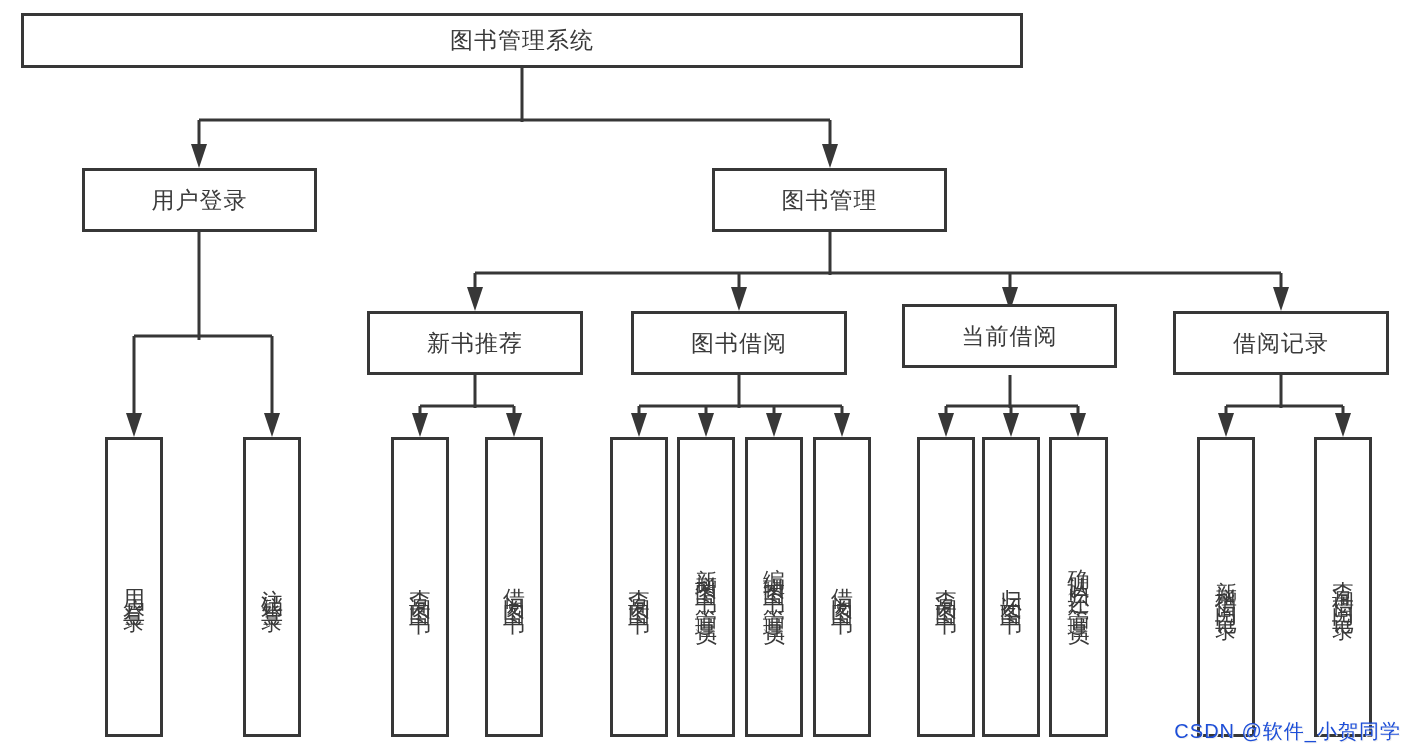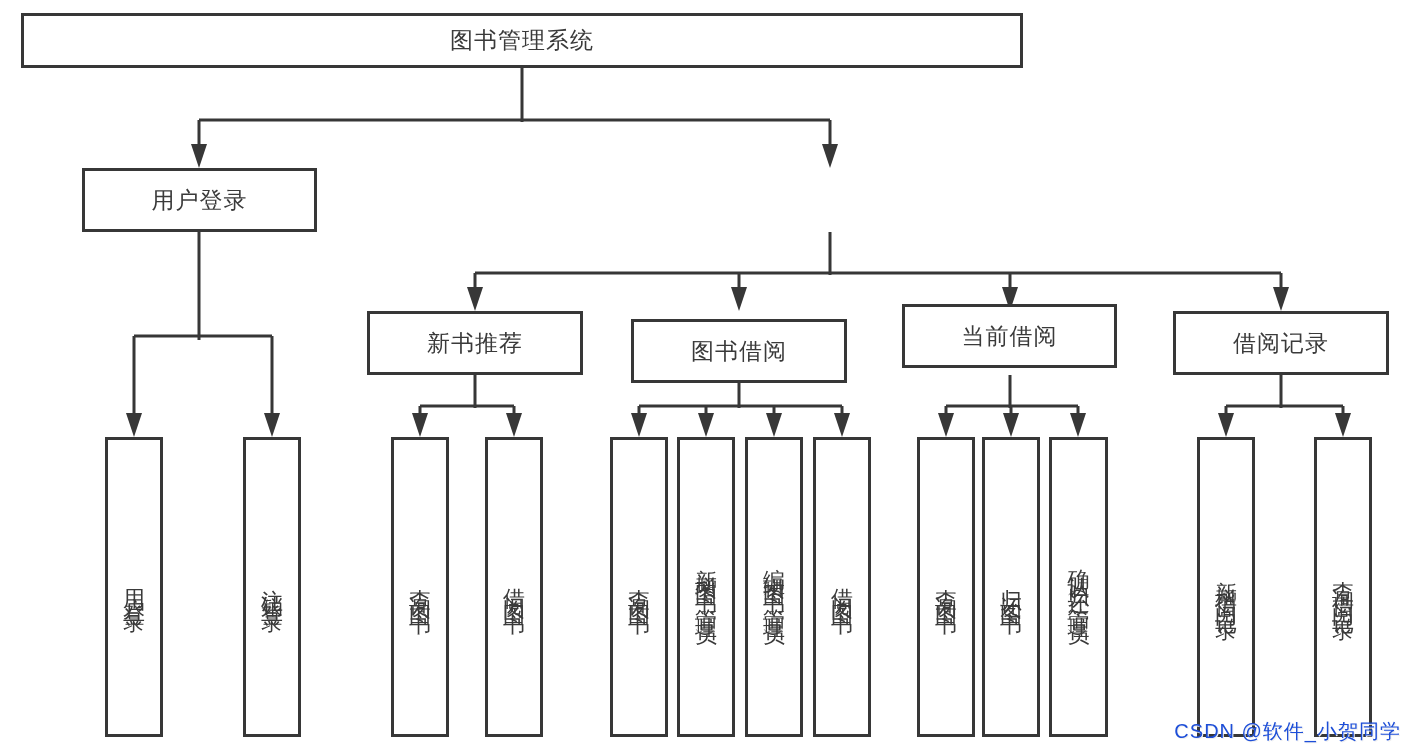--- a/index.html
+++ b/index.html
@@ -128,23 +128,24 @@
       <polygon points="1003,413 1019,413 1011,437"></polygon>
       <polygon points="1070,413 1086,413 1078,437"></polygon>
       <polygon points="1218,413 1234,413 1226,437"></polygon>
       <polygon points="1335,413 1351,413 1343,437"></polygon>
     </g>
   </svg>
 
   <div class="hbox" style="left:21px; top:13px; width:1002px; height:55px;">图书管理系统</div>
 
   <div class="hbox" style="left:82px; top:168px; width:235px; height:64px;">用户登录</div>
+  <div class="hbox" style="left:712px; top:168px; width:235px; height:64px;">图书管理</div>
 
   <div class="hbox" style="left:367px; top:311px; width:216px; height:64px;">新书推荐</div>
-  <div class="hbox" style="left:631px; top:311px; width:216px; height:64px;margin-top:8px;">图书借阅</div>
+  <div class="hbox" style="left:631px; top:311px; width:216px; height:64px;">图书借阅</div>
   <div class="hbox" style="left:902px; top:304px; width:215px; height:64px;">当前借阅</div>
   <div class="hbox" style="left:1173px; top:311px; width:216px; height:64px;">借阅记录</div>
 
   <div class="leaf" style="left:105px;">
     <span class="vtext">用户登录</span>
   </div>
   <div class="leaf" style="left:243px;">
     <span class="vtext">注销登录</span>
   </div>
 

